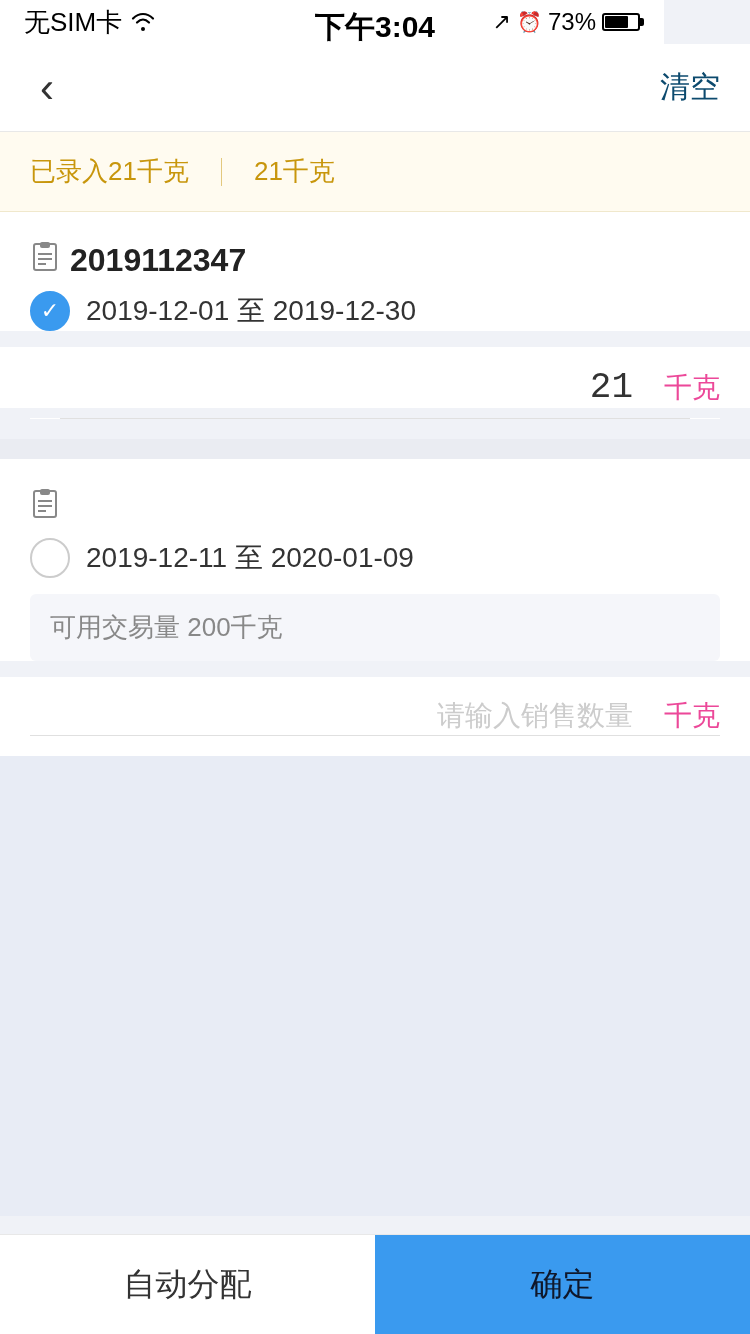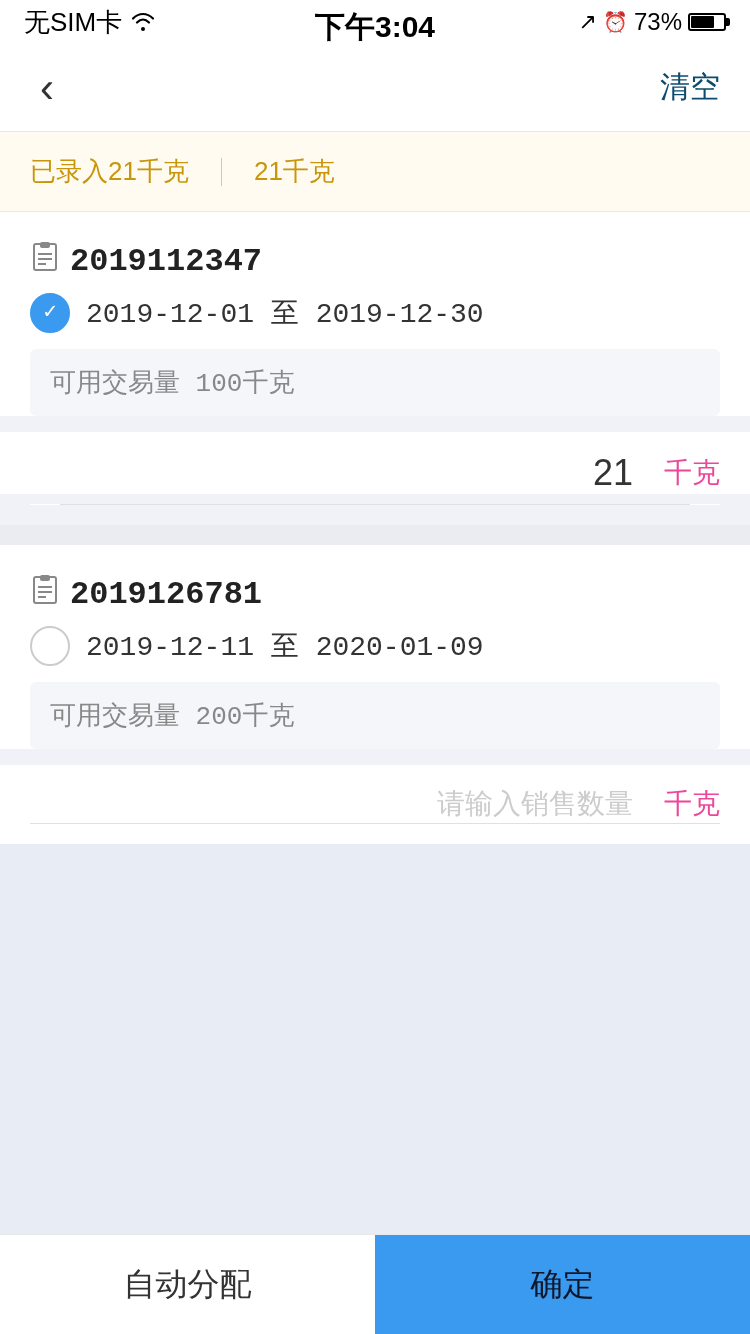--- a/index.html
+++ b/index.html
@@ -7,21 +7,21 @@
     body {
       width: 750px;
       min-height: 1334px;
       font-family: -apple-system, 'PingFang SC', 'Helvetica Neue', sans-serif;
       background: #f0f2f7;
       overflow-x: hidden;
     }
 
     
     .status-bar {
-      width: 750px;
+      width: 664px;
       height: 44px;
       background: #fff;
       display: flex;
       align-items: center;
       justify-content: space-between;
       padding: 0 24px;
     }
     .status-left {
       display: flex;
       align-items: center;
@@ -122,21 +122,20 @@
     
     .card {
       background: #fff;
       margin-bottom: 0;
     }
 
     
     .batch-item {
       background: #fff;
       padding: 30px 30px 0 30px;
-      font-family: Liberation Mono, monospace;
     }
     .batch-header {
       display: flex;
       align-items: center;
       gap: 10px;
       margin-bottom: 12px;
     }
     .batch-icon {
       font-size: 30px;
       color: #666;
@@ -316,48 +315,44 @@
         </svg>
       </span>
       <span class="batch-id">2019112347</span>
     </div>
     <div class="batch-date-row">
       <div class="radio-btn checked">
         <span class="radio-check">✓</span>
       </div>
       <span class="batch-date">2019-12-01 至 2019-12-30</span>
     </div>
-    <div class="avail-box">
-      <span class="avail-text">可用交易量 100千克</span>
-    </div>
   </div>
 
   <div class="input-row" style="background:#fff;">
-    <input class="qty-input" type="number" value="21" style="color: rgb(51, 51, 51); font-size: 36px; width: 80px; text-align: right; border: none; outline: none; background: transparent;">
+    <input class="qty-input" type="number" value="21" style="color: rgb(51, 51, 51); font-size: 36px; width: 80px; text-align: right; border: none; outline: none; background: transparent; font-family: Liberation Mono, monospace;">
     <span class="qty-unit">千克</span>
   </div>
   <div class="input-underline" style="background:#fff; padding: 0 30px;">
     <div style="height:1px; background:#e0e0e0;"></div>
     <div style="height:20px;"></div>
   </div>
 
   <div class="section-separator"></div>
 
   <div class="batch-item card">
     <div class="batch-header">
       <span class="batch-icon">
         <svg width="30" height="30" viewBox="0 0 30 30" fill="none">
           <rect x="4" y="2" width="22" height="26" rx="2" stroke="#888" stroke-width="2" fill="none"></rect>
           <rect x="10" y="0" width="10" height="6" rx="2" fill="#888"></rect>
           <line x1="8" y1="12" x2="22" y2="12" stroke="#888" stroke-width="2"></line>
           <line x1="8" y1="17" x2="22" y2="17" stroke="#888" stroke-width="2"></line>
           <line x1="8" y1="22" x2="16" y2="22" stroke="#888" stroke-width="2"></line>
         </svg>
       </span>
-      <span class="batch-id">2019126781</span>
     </div>
     <div class="batch-date-row">
       <div class="radio-btn"></div>
       <span class="batch-date">2019-12-11 至 2020-01-09</span>
     </div>
     <div class="avail-box">
       <span class="avail-text">可用交易量 200千克</span>
     </div>
   </div>
 

